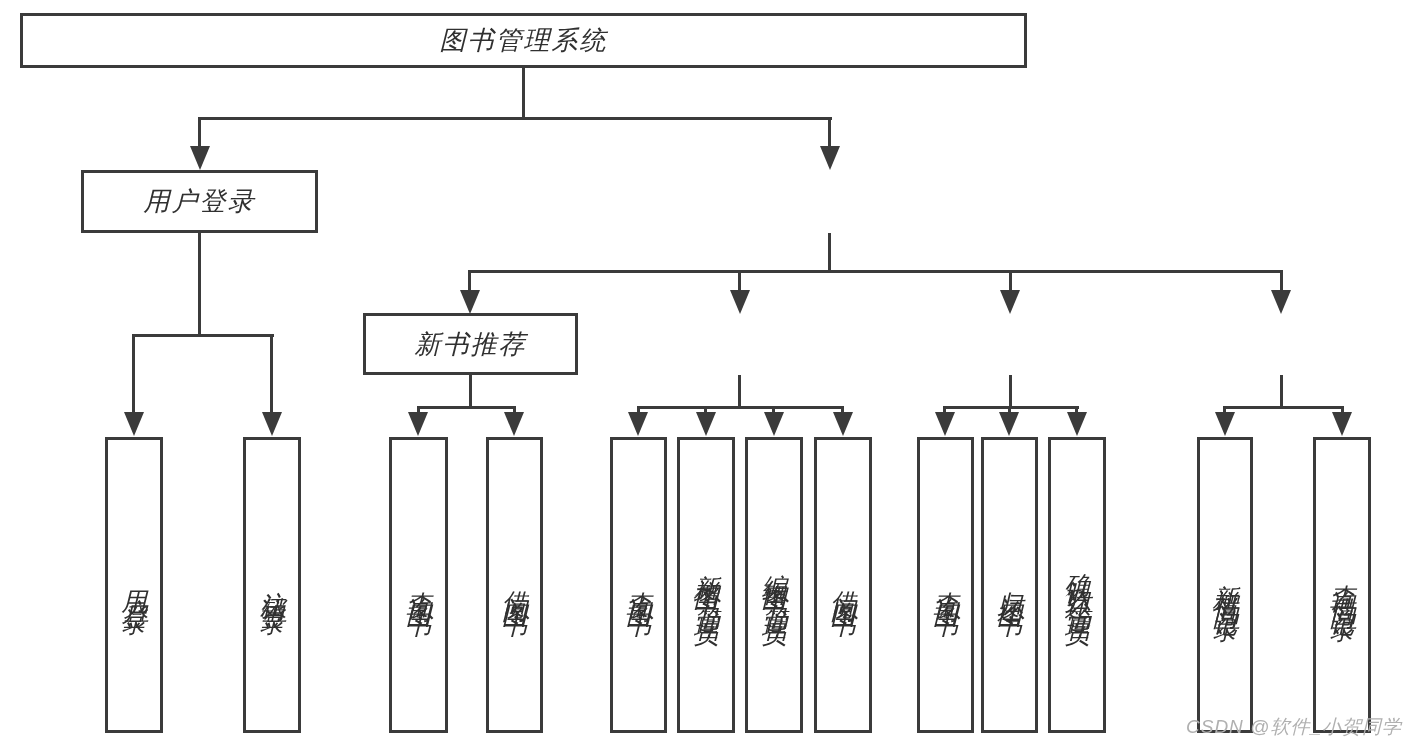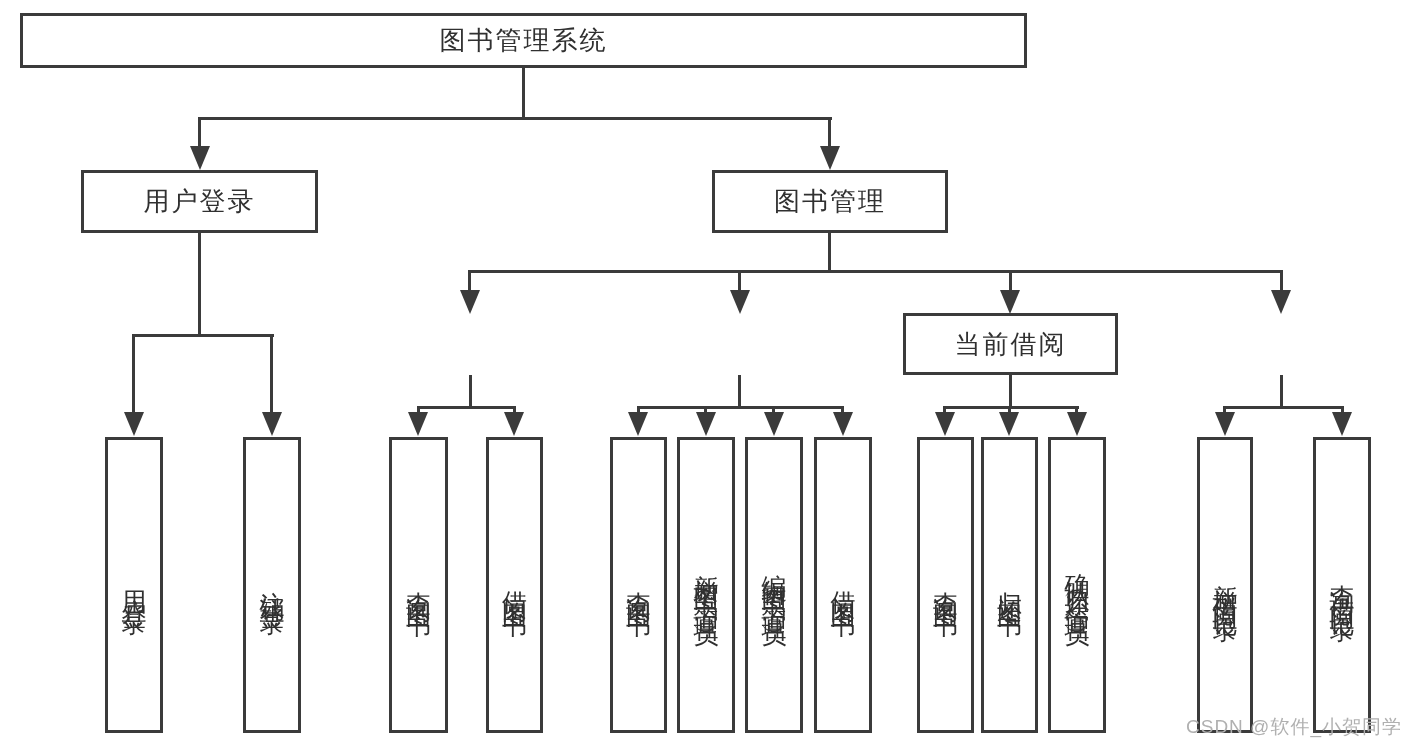--- a/index.html
+++ b/index.html
@@ -8,20 +8,21 @@
     --watermark:#b0b0b0;
     --background:#ffffff;
   }
   html,body{margin:0;padding:0;background:#f4f4f4;}
   body{font-family:"Liberation Sans","DejaVu Sans",sans-serif;}
   #stage{
     position:relative;
     width:1405px;height:747px;
     background:var(--background);
     overflow:hidden;
+    font-style:italic;
   }
   
   .b{
     position:absolute;
     box-sizing:border-box;
     border:3px solid var(--line);
     background:#fff;
     display:flex;align-items:center;justify-content:center;
     color:var(--text);
   }
@@ -67,44 +68,41 @@
   <div class="hl" style="left:198px;top:117px;width:634px"></div>
 
   <div class="vl" style="left:198px;top:117px;height:33px"></div>
   <div class="ah" style="left:190px;top:146px"></div>
   <div class="vl" style="left:828px;top:117px;height:33px"></div>
   <div class="ah" style="left:820px;top:146px"></div>
 
   <div class="b" style="left:81px;top:170px;width:237px;height:63px">
     <span class="hlabel">用户登录</span>
   </div>
-  <div class="b" style="left:712px;top:170px;width:236px;height:63px">
-    <span class="hlabel">图书管理</span>
-  </div>
 
   <div class="vl" style="left:198px;top:233px;height:104px"></div>
   <div class="hl" style="left:132px;top:334px;width:142px"></div>
   <div class="vl" style="left:132px;top:334px;height:80px"></div>
   <div class="ah" style="left:124px;top:412px"></div>
   <div class="vl" style="left:270px;top:334px;height:80px"></div>
   <div class="ah" style="left:262px;top:412px"></div>
 
   <div class="vl" style="left:828px;top:233px;height:40px"></div>
   <div class="hl" style="left:468px;top:270px;width:815px"></div>
   <div class="vl" style="left:468px;top:270px;height:23px"></div>
   <div class="ah" style="left:460px;top:290px"></div>
   <div class="vl" style="left:738px;top:270px;height:23px"></div>
   <div class="ah" style="left:730px;top:290px"></div>
   <div class="vl" style="left:1009px;top:270px;height:23px"></div>
   <div class="ah" style="left:1000px;top:290px"></div>
   <div class="vl" style="left:1280px;top:270px;height:23px"></div>
   <div class="ah" style="left:1271px;top:290px"></div>
 
-  <div class="b" style="left:903px;top:313px;width:215px;height:62px">
-    <span class="hlabel">当前借阅</span>
+  <div class="b" style="left:363px;top:313px;width:215px;height:62px">
+    <span class="hlabel">新书推荐</span>
   </div>
 
   <div class="vl" style="left:469px;top:375px;height:34px"></div>
   <div class="hl" style="left:417px;top:406px;width:99px"></div>
   <div class="vl" style="left:417px;top:406px;height:9px"></div>
   <div class="ah" style="left:408px;top:412px"></div>
   <div class="vl" style="left:513px;top:406px;height:9px"></div>
   <div class="ah" style="left:504px;top:412px"></div>
 
   <div class="vl" style="left:738px;top:375px;height:34px"></div>

